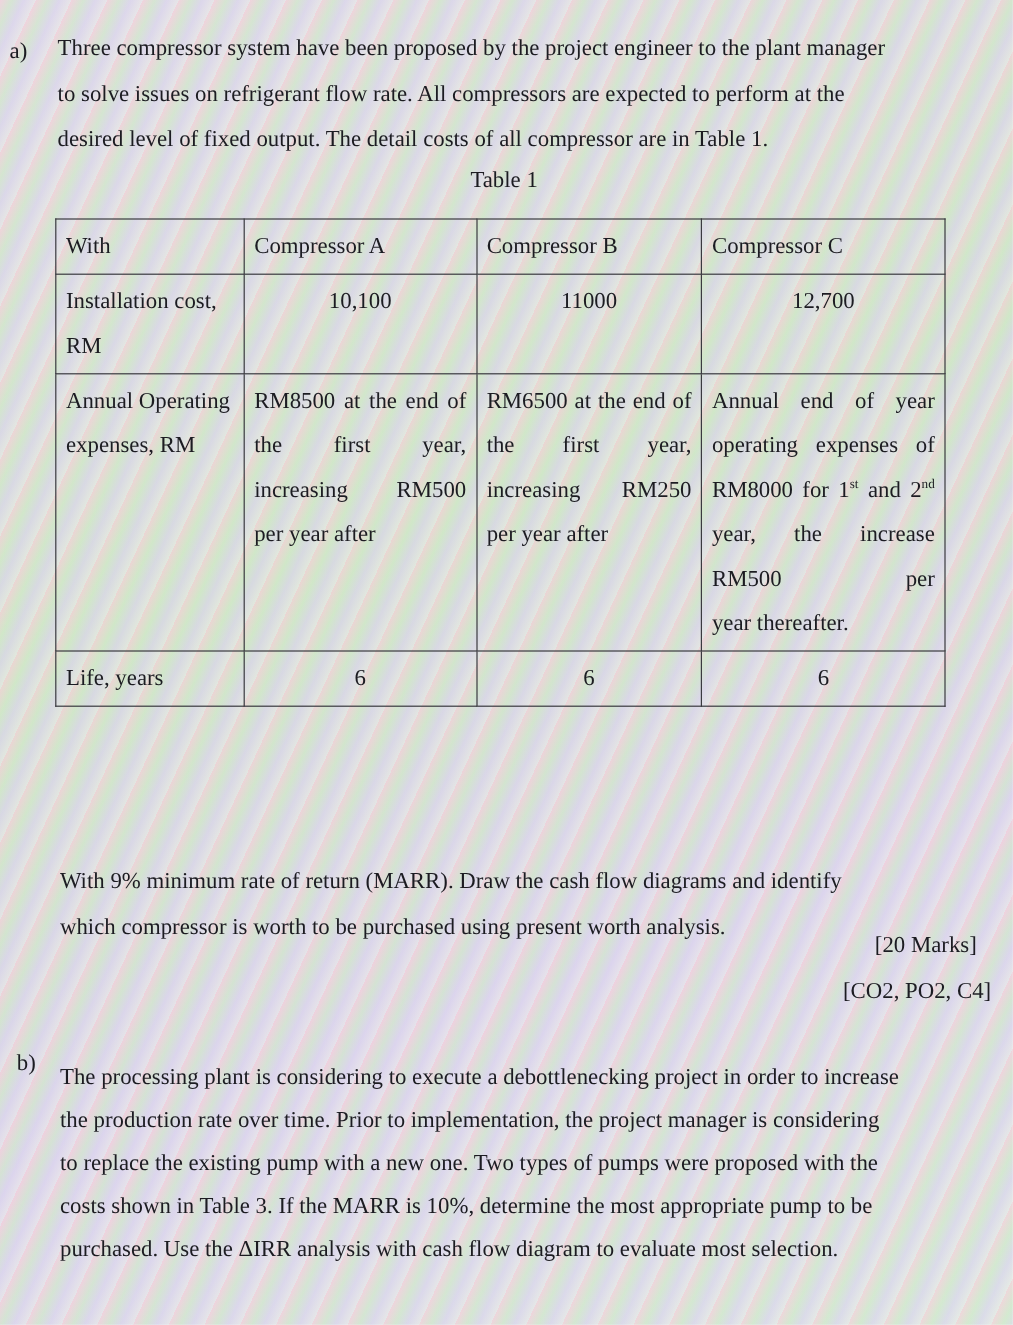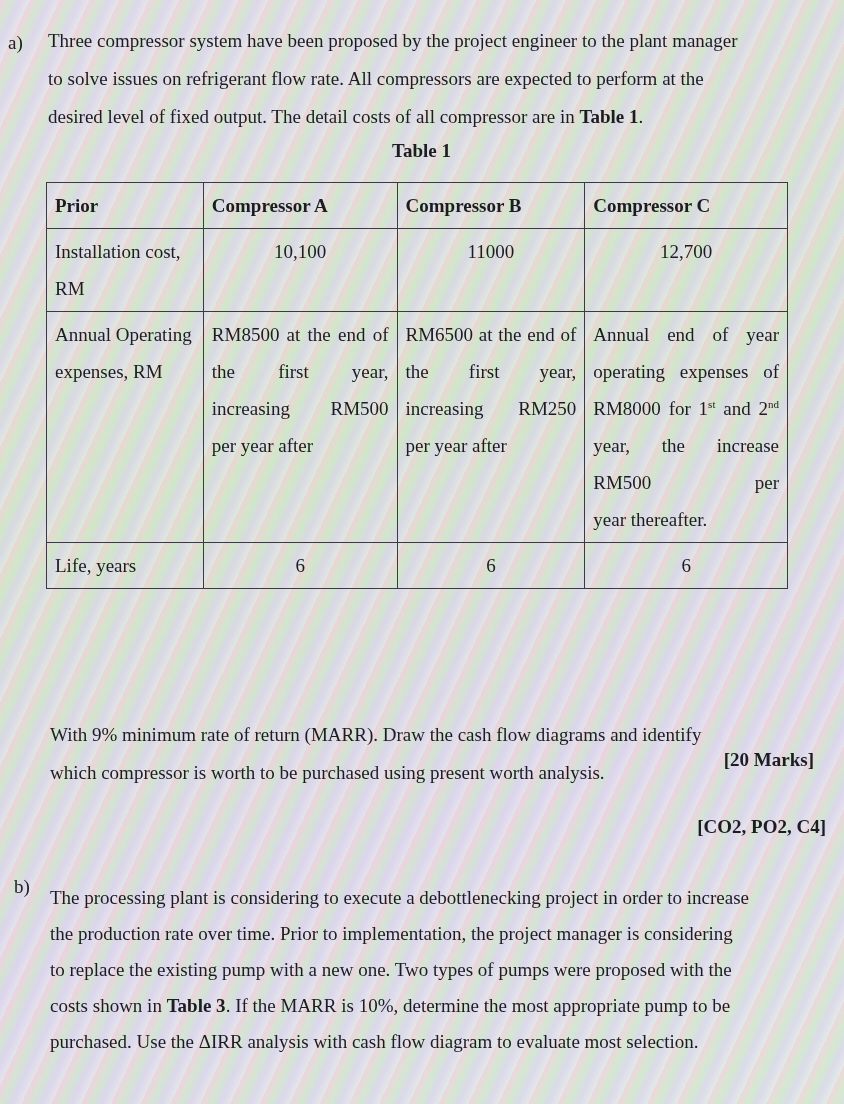--- a/index.html
+++ b/index.html
@@ -6,21 +6,21 @@
   body {
     width:844px; height:1104px; overflow:hidden; position:relative;
     font-family: "Liberation Serif", "DejaVu Serif", serif;
     color:#1c1c22;
     background:
       repeating-linear-gradient(115deg, rgba(255,180,200,0.35) 0px, rgba(180,230,170,0.35) 9px, rgba(200,190,240,0.35) 18px, rgba(230,230,230,0.3) 27px),
       linear-gradient(160deg, #e8e4ea 0%, #dfe8d8 40%, #e6e0ec 70%, #e4ece4 100%);
   }
   .para { position:absolute; font-size:19px; line-height:38px; }
   .label { position:absolute; font-size:19px; }
-  .bold { font-weight:bold; }
+  .bold { font-weight:normal; }
   .right { text-align:right; }
   table.t1 {
     position:absolute; left:46px; top:182px; width:742px;
     border-collapse:collapse; font-size:19px;
   }
   table.t1 td {
     border:1.5px solid #3a3a40; vertical-align:top; padding:4px 8px;
     line-height:37px;
   }
   table.t1 td.c { text-align:center;margin-left:22px; }
@@ -41,21 +41,21 @@
 
 <table class="t1">
   <colgroup>
       <col style="width:157px">
       <col style="width:194px">
       <col style="width:188px">
       <col style="width:203px">
     </colgroup>
   <tbody>
       <tr>
-    <td class="bold">Prior</td>
+    <td class="bold">With</td>
     <td class="bold">Compressor A</td>
     <td class="bold">Compressor B</td>
     <td class="bold">Compressor C</td>
   </tr>
   <tr style="height:76px;">
     <td>Installation cost, RM</td>
     <td class="c">10,100</td>
     <td class="c">11000</td>
     <td class="c">12,700</td>
   </tr>
@@ -71,21 +71,21 @@
     <td class="c">6</td>
     <td class="c">6</td>
   </tr>
 </tbody>
   </table>
 
 <div class="para" style="left:50px;top:716px;width:770px;">
   <div>With 9% minimum rate of return (MARR). Draw the cash flow diagrams and identify</div>
   <div>which compressor is worth to be purchased using present worth analysis.</div>
 </div>
-<div class="label bold right" style="right:30px;top:749px;">[20 Marks]</div>
+<div class="label bold right" style="right:30px;top:777px;">[20 Marks]</div>
 <div class="label bold right" style="right:18px;top:816px;">[CO2, PO2, C4]</div>
 
 <div class="label" style="left:14px;top:876px;">b)</div>
 <div class="para" style="left:50px;top:880px;width:770px;line-height:36px;">
   <div>The processing plant is considering to execute a debottlenecking project in order to increase</div>
   <div>the production rate over time. Prior to implementation, the project manager is considering</div>
   <div>to replace the existing pump with a new one. Two types of pumps were proposed with the</div>
   <div><span>costs shown in </span><span class="bold">Table 3</span><span>. If the MARR is 10%, determine the most appropriate pump to be</span></div>
   <div>purchased. Use the ΔIRR analysis with cash flow diagram to evaluate most selection.</div>
 </div>

